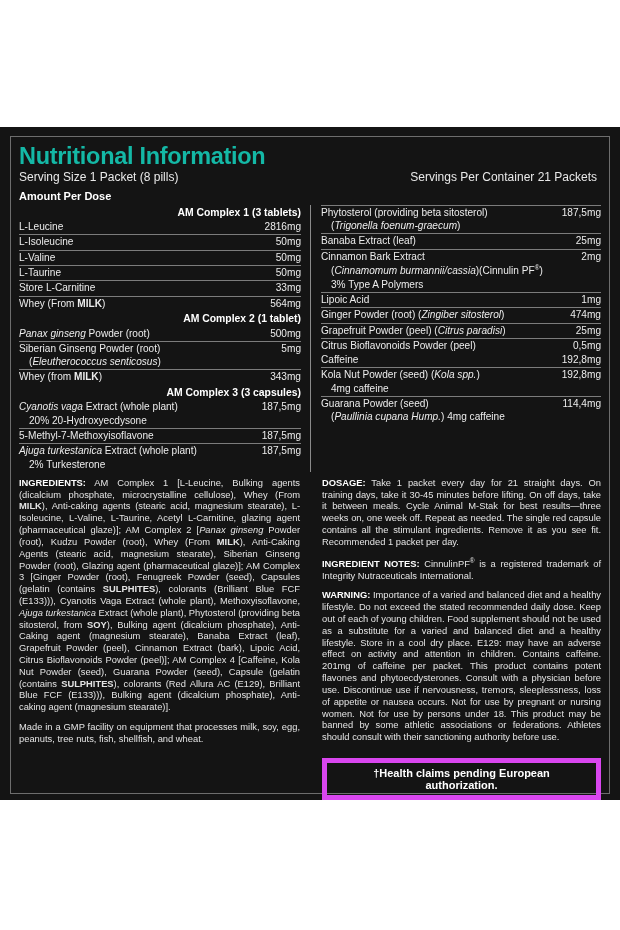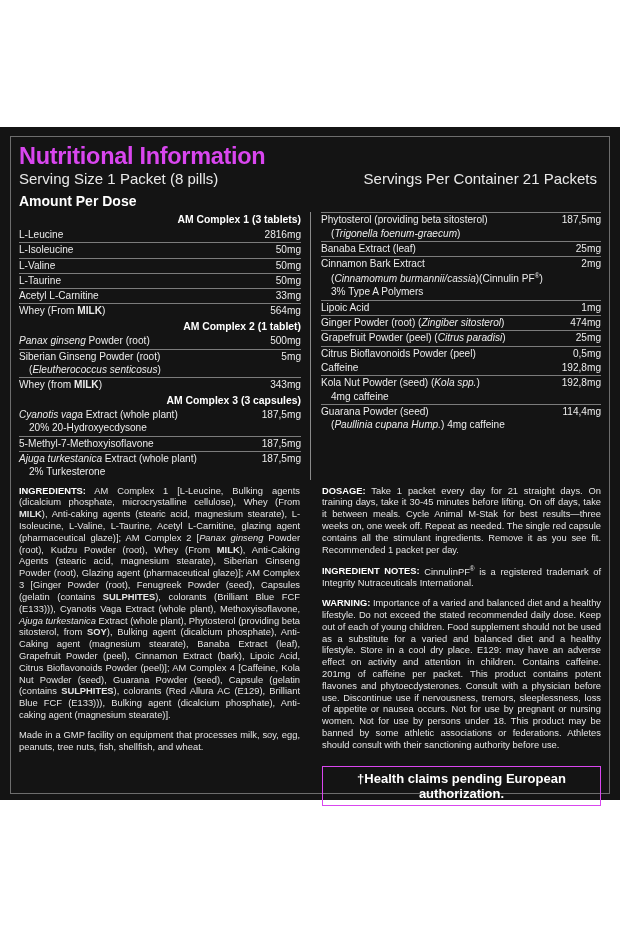--- a/index.html
+++ b/index.html
@@ -36,47 +36,47 @@
     border: 1px solid #6d6d6d;
     height: 100%;
     box-sizing: border-box;
     padding: 7px 8px 6px 8px;
     display: flex;
     flex-direction: column;
   }
 
   
   .title {
-    color: #d946ef;
+    color: #14b8a6;
     font-size: 23.5px;
     font-weight: bold;
     letter-spacing: -0.3px;
     line-height: 1.05;
     margin: 0 0 1px 0;
   }
   .serving-row {
     display: flex;
     justify-content: space-between;
     align-items: flex-end;
     color: #e9e9e9;
-    font-size: 15px;
+    font-size: 12px;
     line-height: 1.25;
     padding-bottom: 2px;
   }
   .serving-right { padding-right: 4px; }
 
   .rule-thick {
     height: 5px;
     background: #f2f2f2;
     margin: 1px 0 0 0;
   }
 
   .amount-per-dose {
     color: #ffffff;
-    font-size: 14px;
+    font-size: 11px;
     font-weight: bold;
     padding: 2px 0 2px 0;
   }
 
   
   .table-wrap {
     display: flex;
     margin-top: 0px;
   }
   .col {
@@ -133,23 +133,23 @@
     color: #e4e4e4;
     font-size: 9.35px;
     line-height: 1.265;
     text-align: justify;
     margin: 0 0 8px 0;
   }
   .para-last { margin-bottom: 0; }
   .lead { font-weight: bold; color: #ffffff; }
 
   .claims-box {
-    border: 1px solid #d946ef;
+    border: 5px solid #d946ef;
     color: #ffffff;
-    font-size: 13px;
+    font-size: 11px;
     font-weight: bold;
     text-align: center;
     padding: 4px 10px;
     margin-top: 14px;
     align-self: center;
     display: inline-block;
   }
   .claims-holder {
     display: flex;
     justify-content: center;
@@ -190,21 +190,21 @@
             </div>
             <div class="nut-row">
               <span class="nut-name">L-Valine</span>
               <span class="nut-amt">50mg</span>
             </div>
             <div class="nut-row">
               <span class="nut-name">L-Taurine</span>
               <span class="nut-amt">50mg</span>
             </div>
             <div class="nut-row">
-              <span class="nut-name">Acetyl L-Carnitine</span>
+              <span class="nut-name">Store L-Carnitine</span>
               <span class="nut-amt">33mg</span>
             </div>
             <div class="nut-row">
               <span class="nut-name">Whey (From <span class="b">MILK</span>)</span>
               <span class="nut-amt">564mg</span>
             </div>
             <div class="grp-head">AM Complex 2 (1 tablet)</div>
             <div class="nut-row noline">
               <span class="nut-name"><span class="it">Panax ginseng</span> Powder (root)</span>
               <span class="nut-amt">500mg</span>

